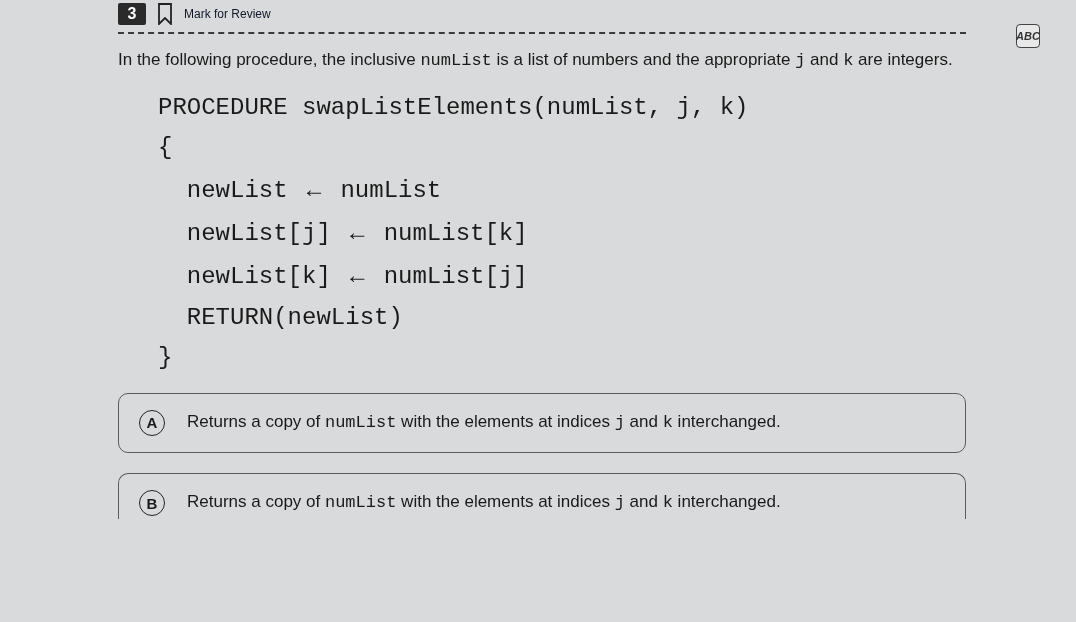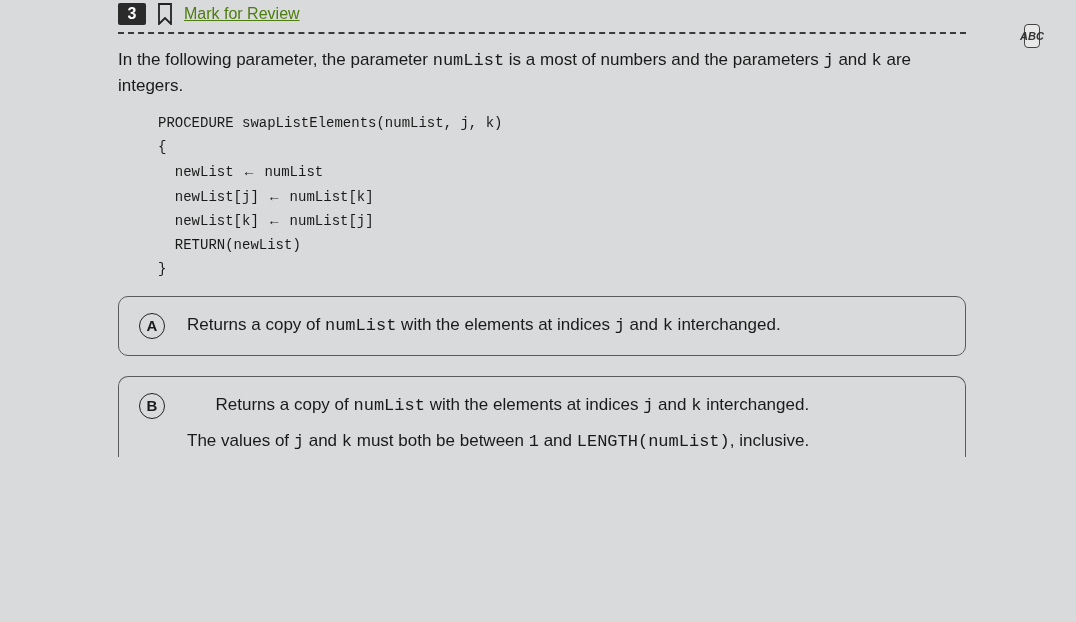--- a/index.html
+++ b/index.html
@@ -28,51 +28,51 @@
     font-weight: bold;
     font-size: 16px;
     width: 28px;
     height: 22px;
     display: flex;
     align-items: center;
     justify-content: center;
     border-radius: 2px;
   }
   .bookmark-icon svg { display:block; }
-  .mfr { font-size: 16px; color:#4d7c0f;text-decoration:underline; }
+  .mfr { font-size: 12px; color:#0f172a; }
   .dashline {
     margin: 4px 110px 0 118px;
     border: none;
     border-top: 2px dashed #3a3a3a;
     height: 0;
   }
   .calc-badge {
     position: absolute;
     right: 36px;
     top: 24px;
-    width: 16px; height: 24px;
+    width: 24px; height: 24px;
     border: 1.5px solid #444;
     border-radius: 4px;
     background: #e8e8e8;
     display:flex; align-items:center; justify-content:center;
     font-size: 11px; font-style: italic; font-weight:bold; color:#333;
   }
   .body {
     padding: 14px 110px 0 118px;
     font-size: 17px;
     line-height: 1.45;
   }
   .intro { margin-bottom: 14px; }
   code.inline {
     font-family: "Courier New", Courier, monospace;
     font-size: 17px;
   }
   .codeblock {
     font-family: "Courier New", Courier, monospace;
-    font-size: 14px;
+    font-size: 24px;
     line-height: 1.7;
     margin: 6px 0 14px 40px;
     white-space: pre;
   }
   .arrow { font-family: Arial, sans-serif; }
   .question { margin: 6px 0 30px 0; }
   .option {
     border: 1.5px solid #5b5b5b;
     border-radius: 10px;
     padding: 14px 20px 16px 20px;
@@ -112,21 +112,21 @@
     <span class="mfr">Mark for Review</span>
   </div>
 
   <div class="calc-badge">ABC</div>
 
   <hr class="dashline">
 
   <div class="body">
 
     <div class="intro">
-      <span>In the following parameter, the parameter </span><code class="inline">numList</code><span> is a most of numbers and the parameters </span><code class="inline">j</code><span> and </span><code class="inline">k</code><span> are integers.</span>
+      <span>In the following procedure, the inclusive </span><code class="inline">numList</code><span> is a list of numbers and the appropriate </span><code class="inline">j</code><span> and </span><code class="inline">k</code><span> are integers.</span>
     </div>
 
     <div class="codeblock"><span>PROCEDURE </span><span>swapListElements(numList, j, k)</span>
 <span>{</span>
 <span>  newList </span><span class="arrow">←</span><span> numList</span>
 <span>  newList[j] </span><span class="arrow">←</span><span> numList[k]</span>
 <span>  newList[k] </span><span class="arrow">←</span><span> numList[j]</span>
 <span>  RETURN(newList)</span>
 <span>}</span></div>
 
@@ -139,20 +139,17 @@
         </p>
       </div>
     </div>
 
     <div class="option cutoff">
       <div class="opt-letter">B</div>
       <div class="opt-text">
         <p>
           <span>Returns a copy of </span><code class="inline">numList</code><span> with the elements at indices </span><code class="inline">j</code><span> and </span><code class="inline">k</code><span> interchanged.</span>
         </p>
-        <p>
-          <span>The values of </span><code class="inline">j</code><span> and </span><code class="inline">k</code><span> must both be between </span><code class="inline">1</code><span> and </span><code class="inline">LENGTH(numList)</code><span>, inclusive.</span>
-        </p>
       </div>
     </div>
 
   </div>
 </div>
 
 </body></html>

